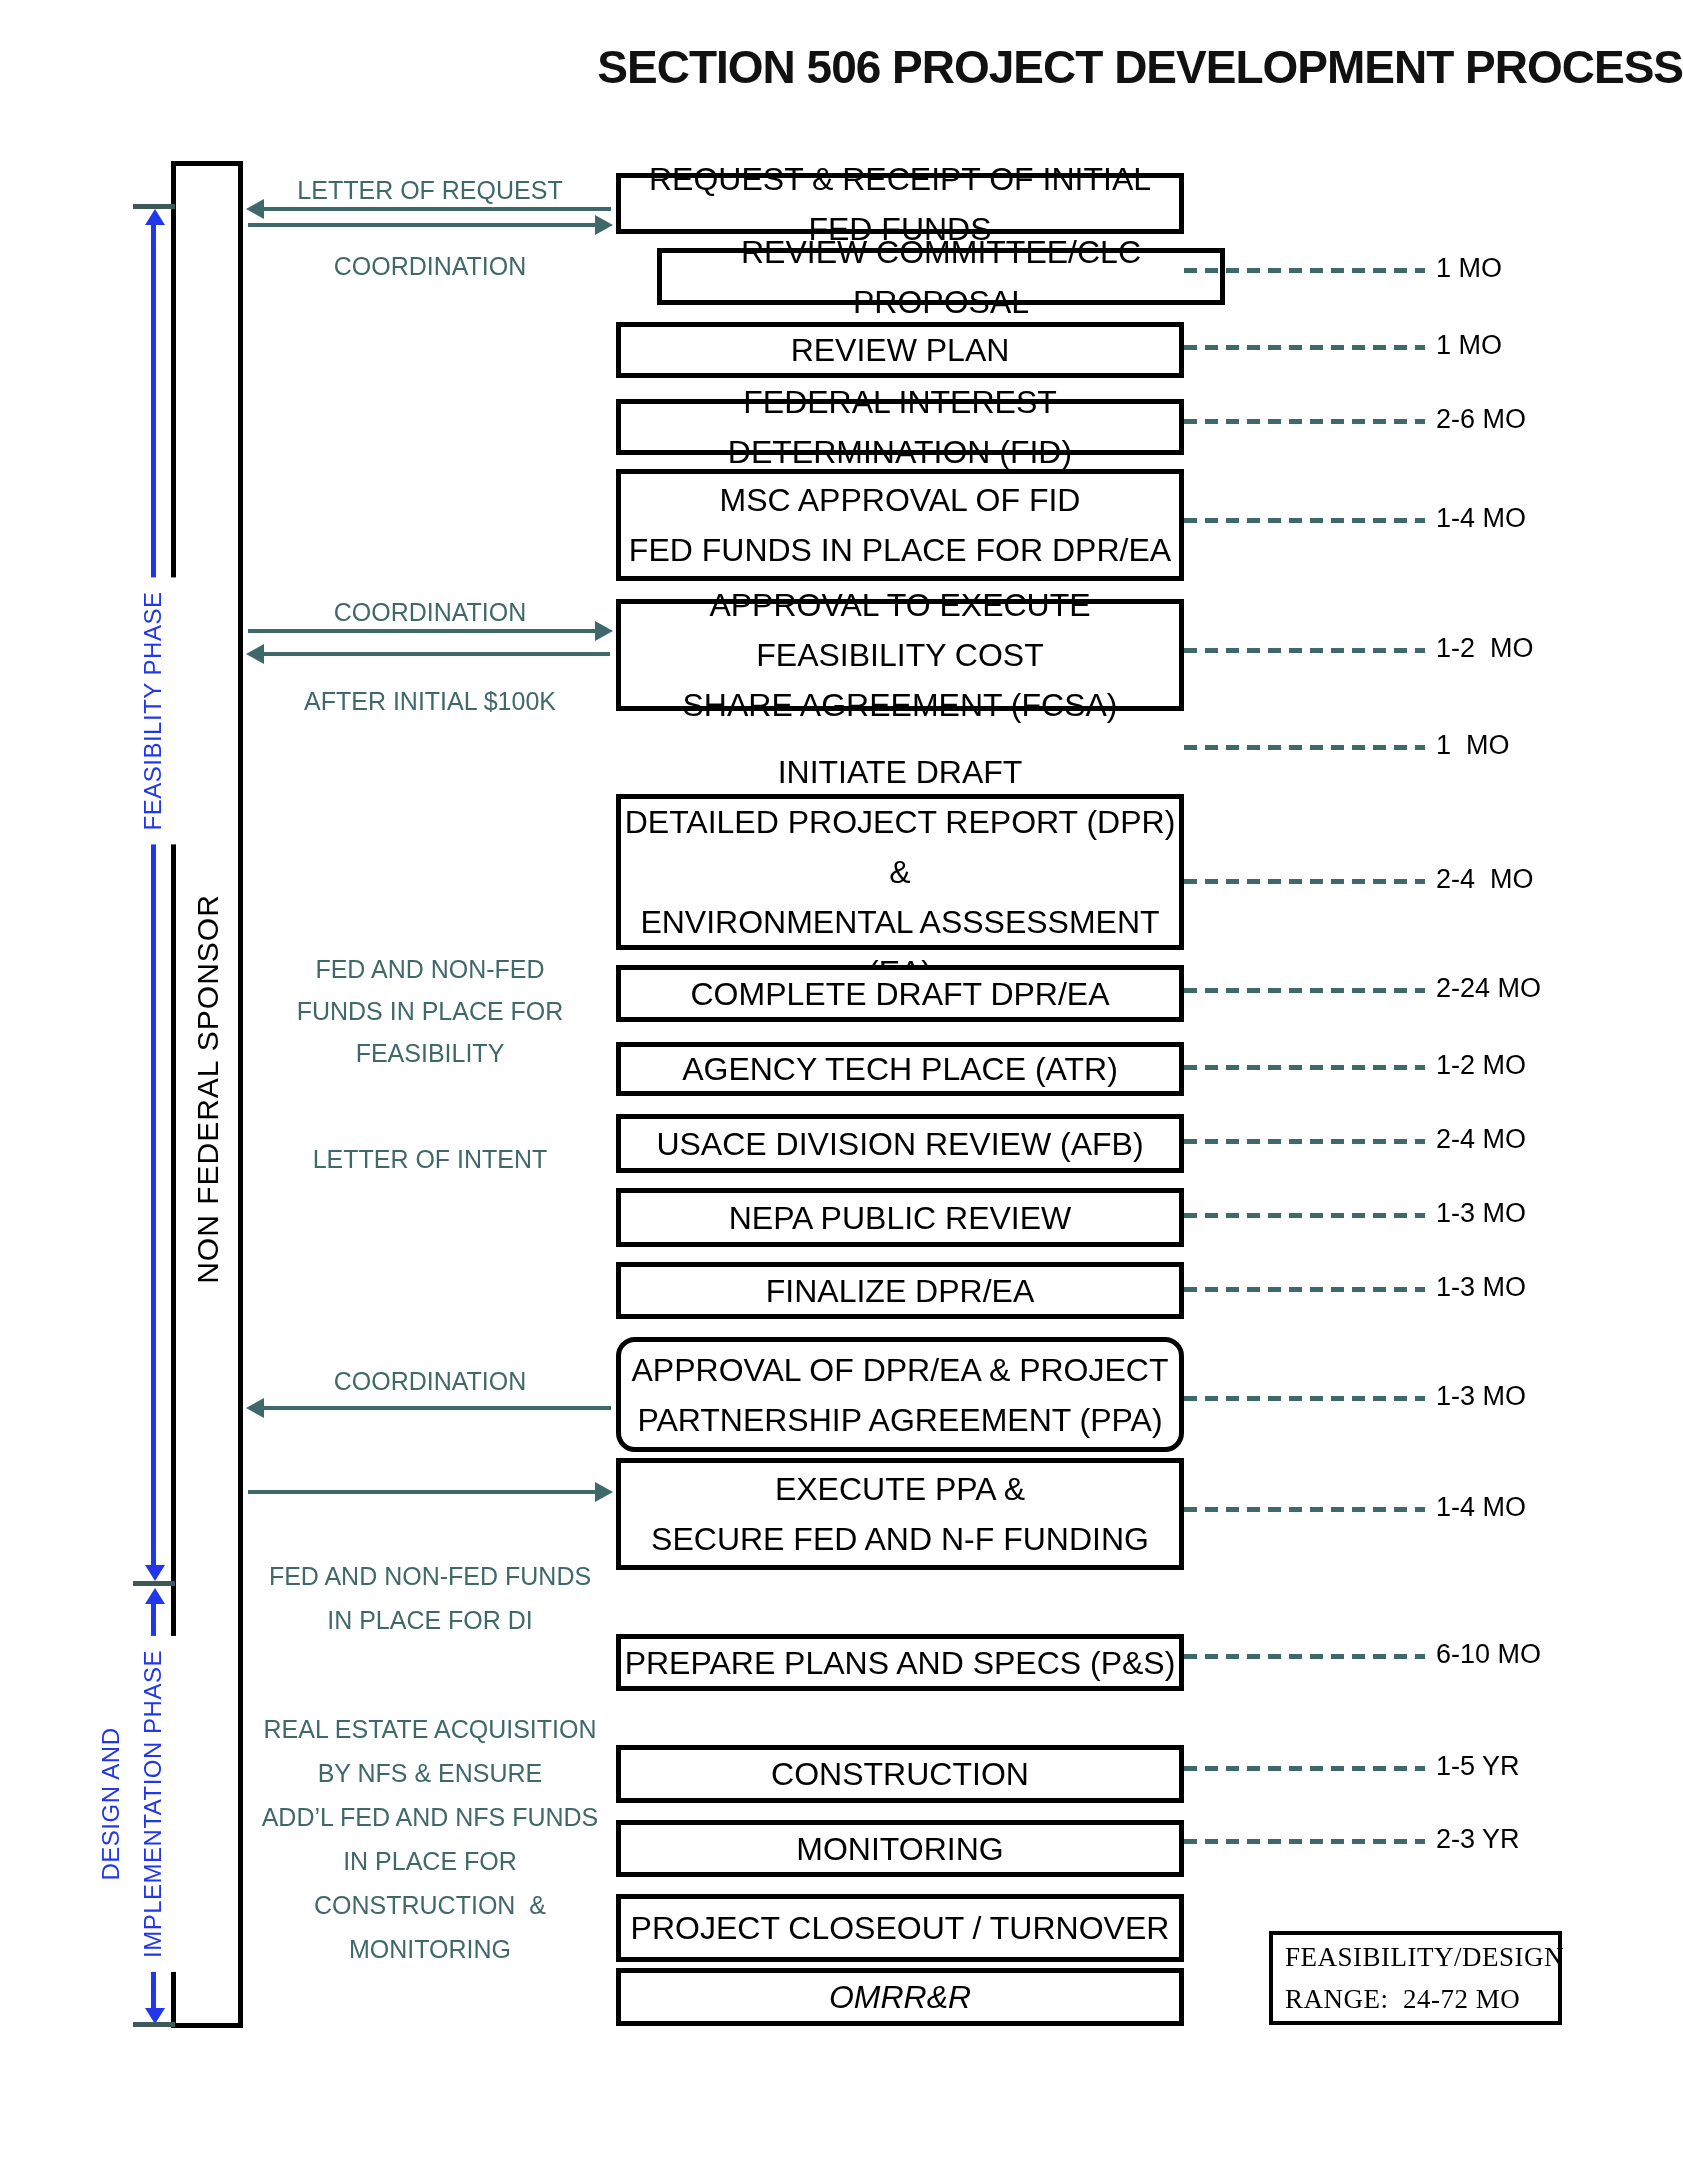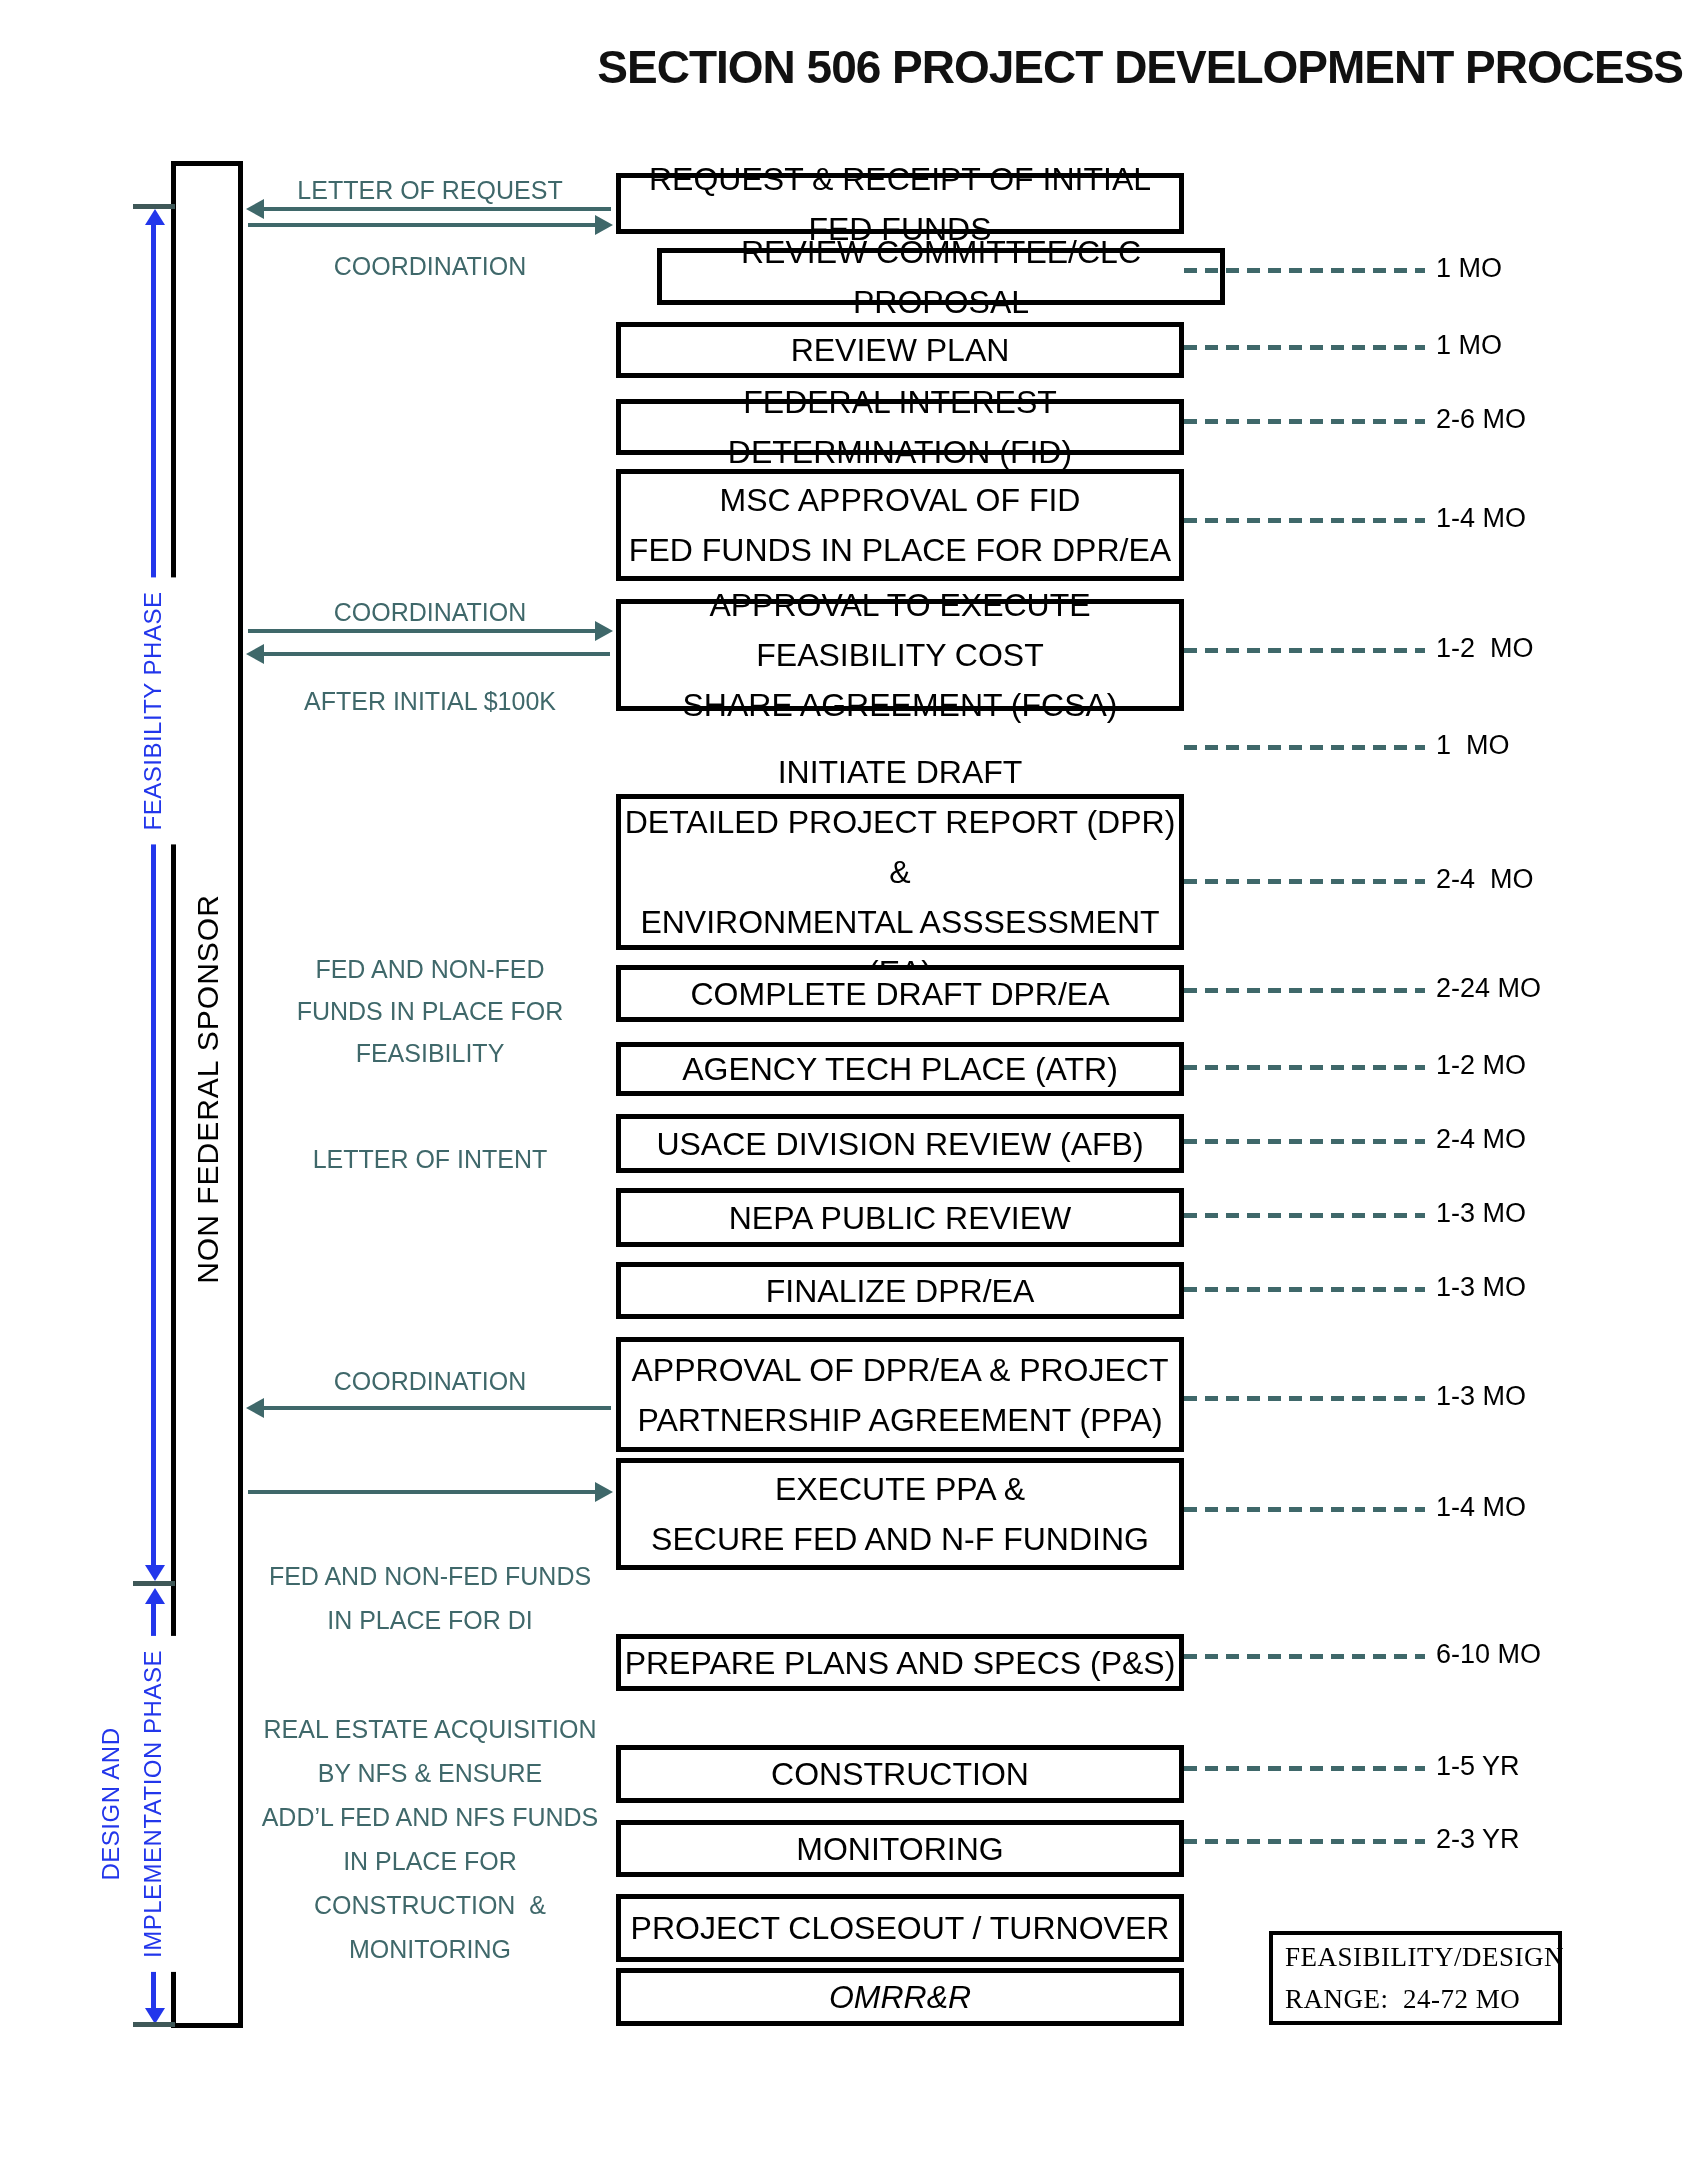--- a/index.html
+++ b/index.html
@@ -105,21 +105,21 @@
   <div class="pbox" style="top:599px;height:112px;"><span>APPROVAL TO EXECUTE FEASIBILITY COST
 SHARE AGREEMENT (FCSA)</span></div>
   <div class="pbox" style="top:794px;height:156px;"><span>INITIATE DRAFT
 DETAILED PROJECT REPORT (DPR) &amp;
 ENVIRONMENTAL ASSSESSMENT (EA)</span></div>
   <div class="pbox" style="top:965px;height:57px;"><span>COMPLETE DRAFT DPR/EA</span></div>
   <div class="pbox" style="top:1042px;height:54px;"><span>AGENCY TECH PLACE (ATR)</span></div>
   <div class="pbox" style="top:1114px;height:59px;"><span>USACE DIVISION REVIEW (AFB)</span></div>
   <div class="pbox" style="top:1188px;height:59px;"><span>NEPA PUBLIC REVIEW</span></div>
   <div class="pbox" style="top:1262px;height:57px;"><span>FINALIZE DPR/EA</span></div>
-  <div class="pbox" style="top:1337px;height:115px;"><span>APPROVAL OF DPR/EA &amp; PROJECT
+  <div class="pbox" style="top:1337px;height:115px;border-radius:19px;"><span>APPROVAL OF DPR/EA &amp; PROJECT
 PARTNERSHIP AGREEMENT (PPA)</span></div>
   <div class="pbox" style="top:1458px;height:112px;"><span>EXECUTE PPA &amp;
 SECURE FED AND N-F FUNDING</span></div>
   <div class="pbox" style="top:1634px;height:57px;"><span>PREPARE PLANS AND SPECS (P&amp;S)</span></div>
   <div class="pbox" style="top:1745px;height:58px;"><span>CONSTRUCTION</span></div>
   <div class="pbox" style="top:1820px;height:57px;"><span>MONITORING</span></div>
   <div class="pbox" style="top:1894px;height:68px;"><span>PROJECT CLOSEOUT / TURNOVER</span></div>
   <div class="pbox" style="top:1968px;height:58px;font-style:italic;"><span>OMRR&amp;R</span></div>
 
   <div class="drow" style="top:270px;">

